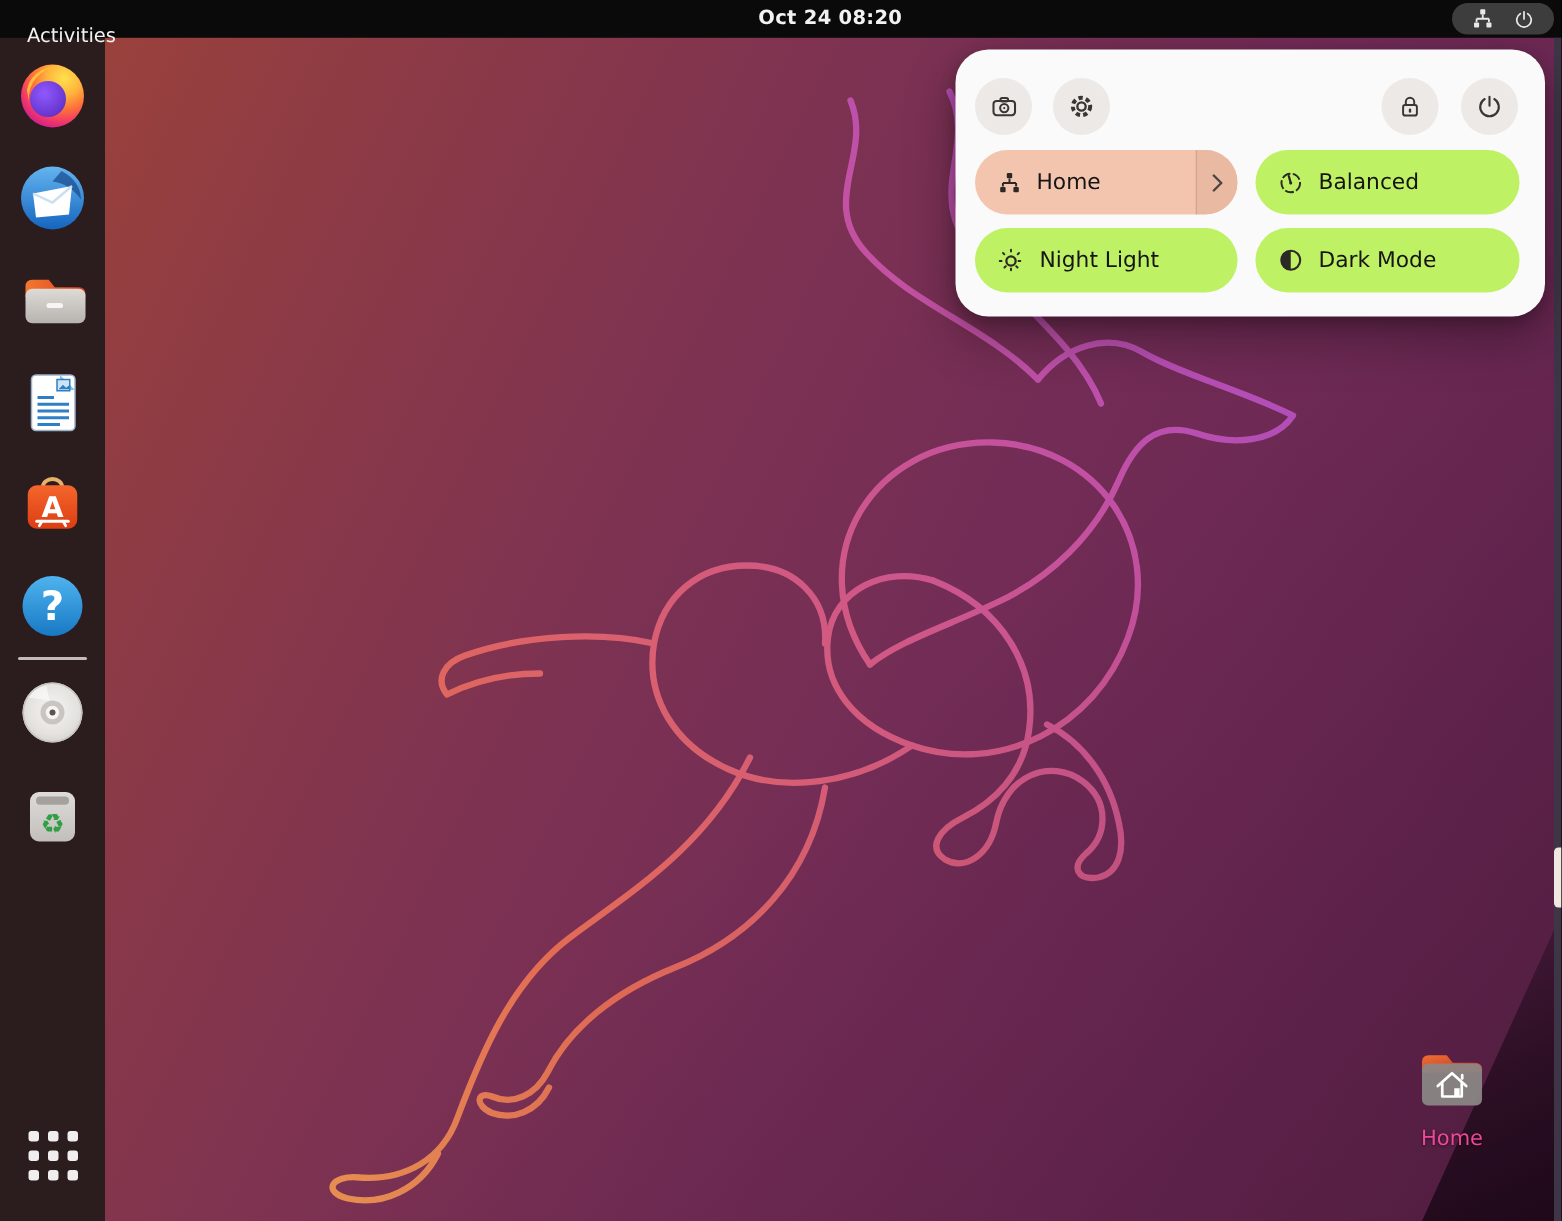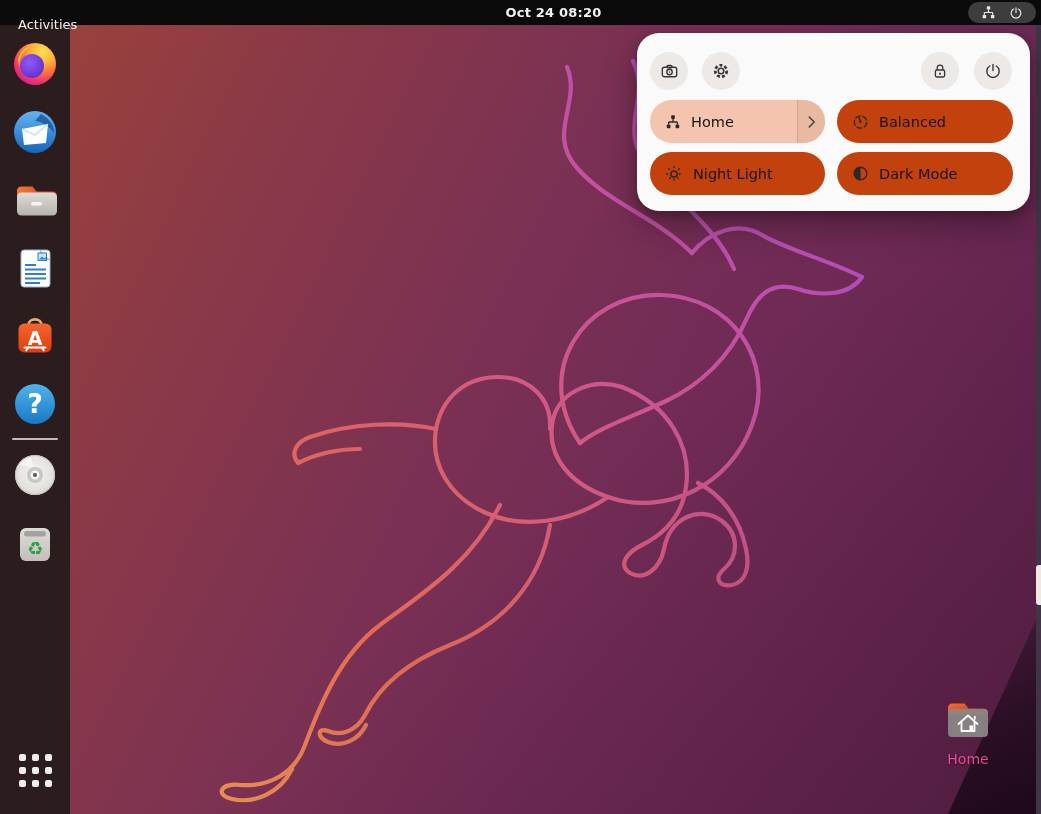--- a/index.html
+++ b/index.html
@@ -32,21 +32,21 @@
   .app-grid{position:absolute;left:17px;top:727px;width:36px;height:36px;display:grid;grid-template-columns:repeat(3,7px);grid-template-rows:repeat(3,7px);gap:6px;align-content:center;justify-content:center;}
   .app-grid span{width:7px;height:7px;background:#f0eeee;border-radius:2px;display:block;}
   
   .home-item{position:absolute;left:938px;top:694px;width:60px;text-align:center;z-index:20;cursor:default;}
   .home-label{margin-top:5px;font-size:14px;color:#ec4899;text-shadow:0 1px 2px rgba(0,0,0,.6);}
   
   .qs-panel{position:absolute;left:637px;top:33px;width:393px;height:178px;background:#fbfafa;border-radius:22px;z-index:50;
     box-shadow:0 4px 10px rgba(0,0,0,.22),0 14px 34px rgba(0,0,0,.30);}
   .circle-btn{position:absolute;width:38px;height:38px;border-radius:50%;background:#ece9e6;display:flex;align-items:center;justify-content:center;cursor:default;}
   .circle-btn svg{display:block;}
-  .toggle{position:absolute;height:43px;border-radius:22px;background:#c2410c;display:flex;align-items:center;color:#171514;font-size:14.5px;cursor:default;}
+  .toggle{position:absolute;height:43px;border-radius:22px;background:#bef264;display:flex;align-items:center;color:#171514;font-size:14.5px;cursor:default;}
   .toggle .t-icon{margin-left:15px;margin-right:10px;display:flex;align-items:center;}
   .toggle.active{background:#f3c5af;}
   .arrow-zone{position:absolute;right:0;top:0;width:27px;height:43px;background:#eab9a1;border-radius:0 22px 22px 0;border-left:1px solid rgba(120,70,45,.18);display:flex;align-items:center;justify-content:center;}
 </style>
 </head>
 <body>
 
 <div class="wallpaper">
   <svg class="kudu" width="971" height="789" viewBox="0 0 971 789">
     <defs>

